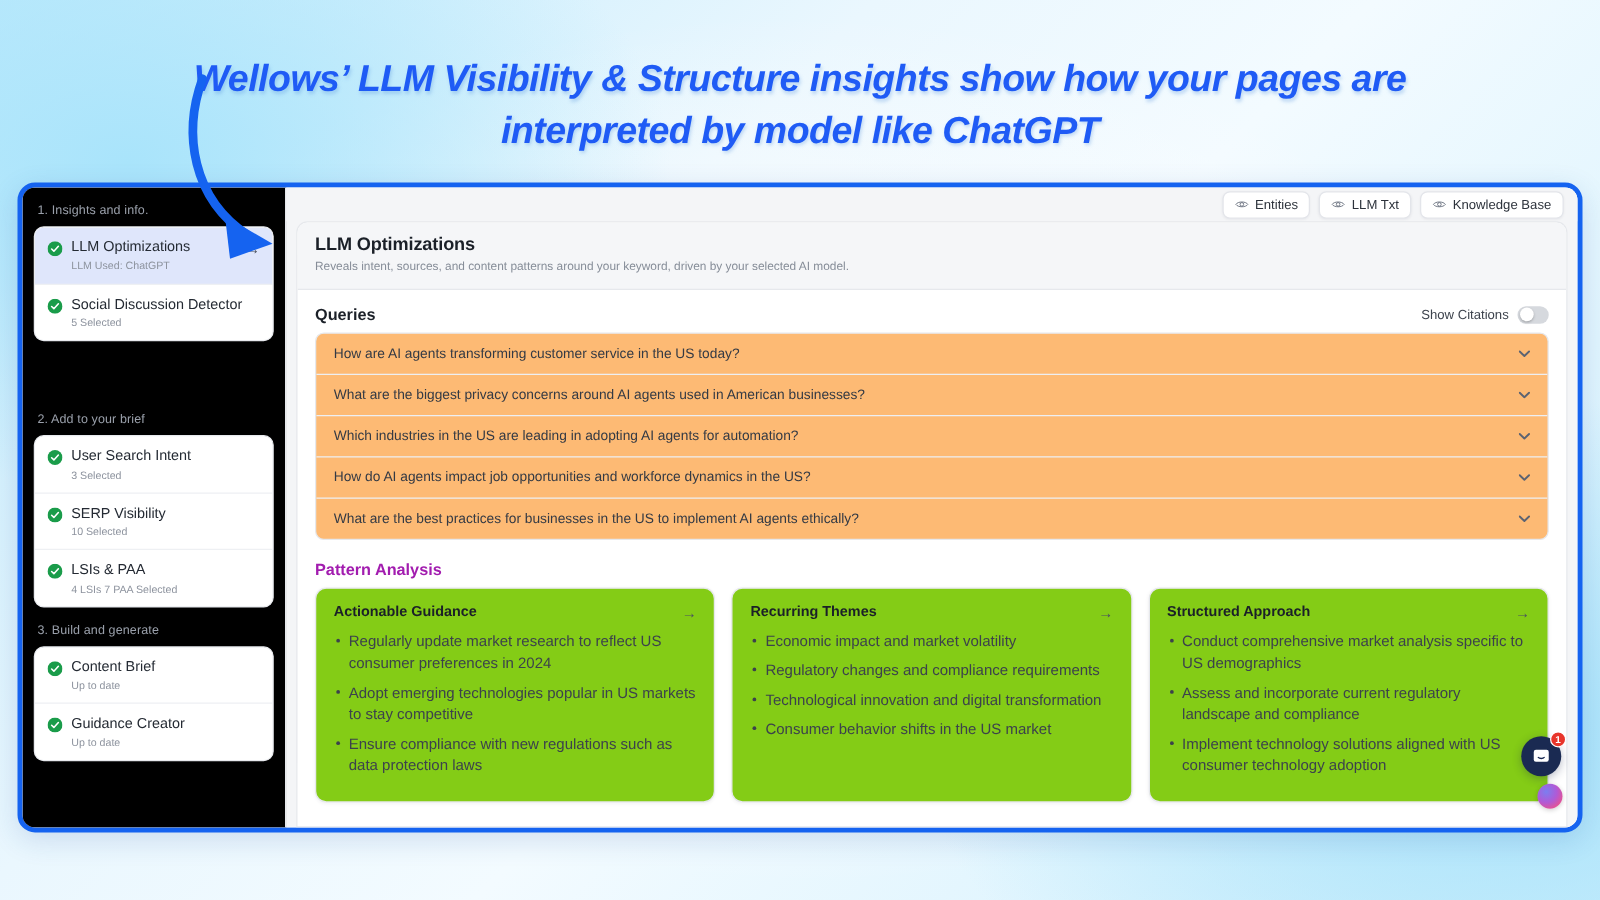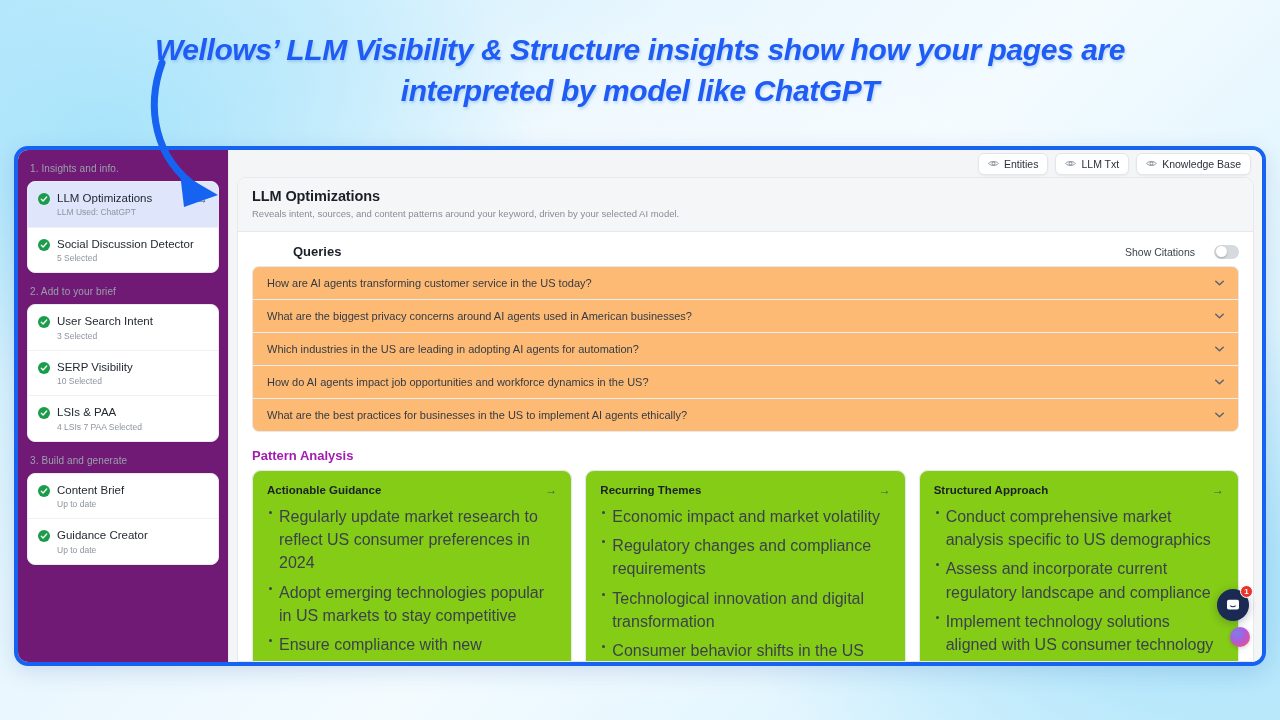--- a/index.html
+++ b/index.html
@@ -13,21 +13,21 @@
       radial-gradient(ellipse 700px 420px at 8% 18%, #a9e4fb 0%, rgba(169,228,251,0) 62%),
       radial-gradient(ellipse 760px 460px at 93% 82%, #a6e2fa 0%, rgba(166,226,250,0) 60%),
       radial-gradient(ellipse 820px 500px at 50% 50%, #fdfdff 0%, rgba(253,253,255,0) 70%),
       linear-gradient(135deg, #bfeafc 0%, #eaf7fe 35%, #f3fbff 55%, #cfeffd 100%);
     position: relative;
   }
 
   
   .headline {
     position: absolute;
-    left: 0; right: 0; top: 30px;
+    left: 0; right: 0; top: 44px;
     text-align: center;
     font-size: 30px;
     font-weight: 700;
     font-style: italic;
     line-height: 1.36;
     color: #1f5bf5;
     letter-spacing: -0.4px;
     text-shadow: 1px 2px 3px rgba(90,150,220,0.35);
     padding: 0 96px;
     z-index: 40;
@@ -52,21 +52,21 @@
     border-radius: 14px;
     overflow: hidden;
     display: flex;
     box-shadow: 0 6px 22px rgba(30,80,160,0.16);
   }
 
   
   .sidebar {
     width: 211px;
     flex: none;
-    background: #701a75;
+    background: #000000;
     border-right: 1px solid #e6e8ec;
     padding: 8px 9px 0 9px;
     display: flex;
     flex-direction: column;
   }
   .side-section-title {
     font-size: 10px;
     color: #9aa0ab;
     padding: 5px 3px 7px 3px;
     letter-spacing: 0.1px;
@@ -187,26 +187,25 @@
   .sec-head {
     display: flex;
     align-items: center;
     justify-content: space-between;
     margin-bottom: 7px;
   }
   .sec-title {
     font-size: 13px;
     font-weight: 700;
     color: #1b2028;
-    margin-left: 41px;
   }
   .toggle-wrap {
     display: flex;
     align-items: center;
-    gap: 19px;
+    gap: 7px;
     cursor: pointer;
   }
   .toggle-label { font-size: 10.5px; color: #3d434d; }
   .toggle {
     width: 25px; height: 14px;
     border-radius: 8px;
     background: #d6d9de;
     position: relative;
     flex: none;
   }
@@ -279,21 +278,21 @@
     font-size: 12px;
     color: #4b5260;
     cursor: pointer;
   }
   .card ul {
     list-style: none;
   }
   .card li {
     position: relative;
     padding-left: 12px;
-    font-size: 16px;
+    font-size: 12px;
     line-height: 1.45;
     color: #3c424c;
     margin-bottom: 6px;
   }
   .card li::before {
     content: "";
     position: absolute;
     left: 2px; top: 6px;
     width: 3px; height: 3px;
     border-radius: 50%;
@@ -372,21 +371,21 @@
           <circle cx="8" cy="8" r="8" fill="#1a9c4a"></circle>
           <path d="M4.4 8.3 L6.8 10.6 L11.6 5.4" stroke="#fff" stroke-width="1.7" fill="none" stroke-linecap="round" stroke-linejoin="round"></path>
         </svg>
         <div class="side-text">
           <div class="side-label">Social Discussion Detector</div>
           <div class="side-sub">5 Selected</div>
         </div>
       </div>
     </div>
 
-    <div class="side-section-title" style="padding-top:13px;">2. Add to your brief</div>
+    <div class="side-section-title" style="padding-top:13px;margin-top:44px;">2. Add to your brief</div>
     <div class="side-group">
       <div class="side-item">
         <svg class="check-icon" viewBox="0 0 16 16">
           <circle cx="8" cy="8" r="8" fill="#1a9c4a"></circle>
           <path d="M4.4 8.3 L6.8 10.6 L11.6 5.4" stroke="#fff" stroke-width="1.7" fill="none" stroke-linecap="round" stroke-linejoin="round"></path>
         </svg>
         <div class="side-text">
           <div class="side-label">User Search Intent</div>
           <div class="side-sub">3 Selected</div>
         </div>

